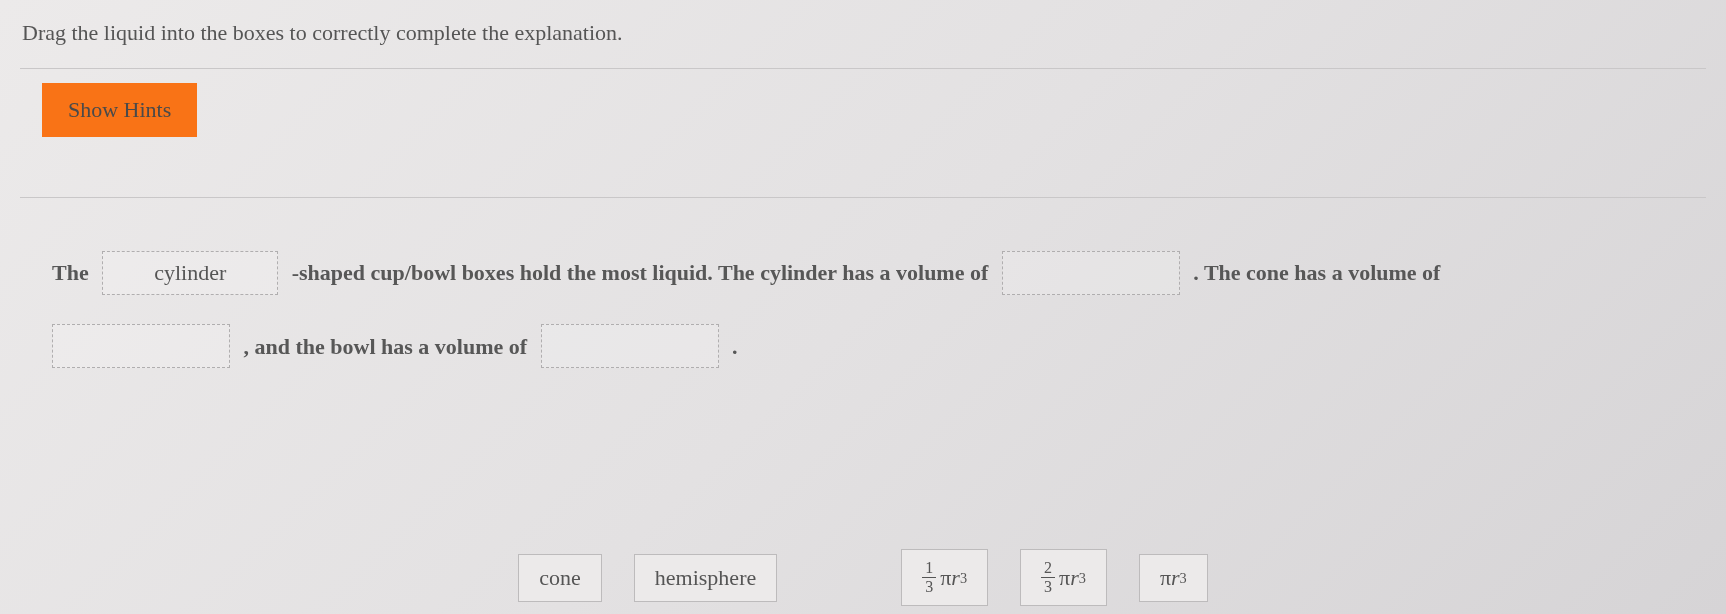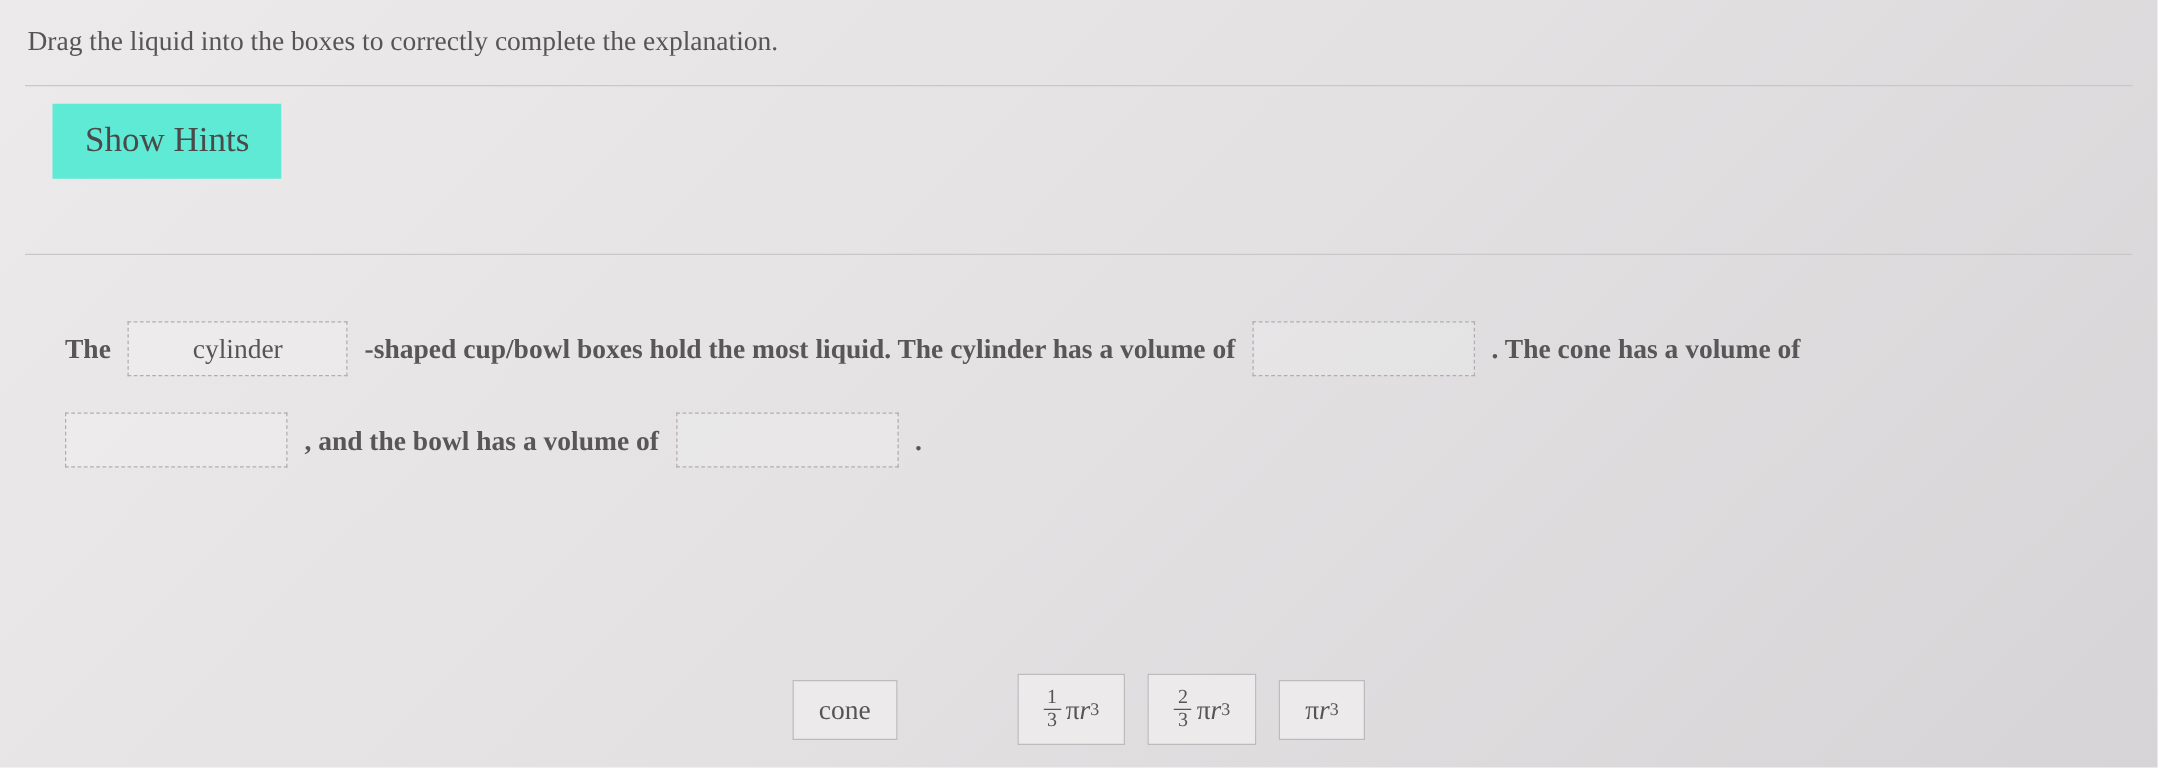--- a/index.html
+++ b/index.html
@@ -19,25 +19,25 @@
   }
   .panel {
     margin: 4px 20px 0 20px;
     border-top:1px solid #c9c7c8;
     padding: 0;
   }
   .hints-wrap {
     padding: 14px 22px 60px 22px;
   }
   .hints-btn {
-    background:#5eead4;
+    background:#f97316;
     border:none;
     padding:14px 26px;
     font-family: inherit;
-    font-size:28px;
+    font-size:22px;
     color:#4a4a4a;
     cursor:pointer;
   }
   .divider {
     border-top:1px solid #c9c7c8;
     margin: 0;
   }
   .sentence-area {
     padding: 38px 28px 40px 28px;
     line-height: 2.8;
@@ -59,25 +59,25 @@
     line-height:42px;
     margin: 0 6px;
     padding: 0 10px;
     color:#555;
   }
   .slot.wide { min-width:176px; }
   .slot.med { min-width:178px; }
   .answer-bank {
     position:absolute;
     left:0; right:0;
-    bottom: 18px;
+    bottom: 8px;
     display:flex;
     align-items:center;
     justify-content:center;
-    gap: 18px;
+    gap: 32px;
     padding: 0 20px;
   }
   .group-gap { width:60px; }
   .tile {
     border:1px solid #bdbbbc;
     background:#eceaea;
     padding: 10px 20px;
     color:#555;
     cursor:grab;
     display:flex;
@@ -119,20 +119,21 @@
     <br>
     <span class="slot med piece"></span>
     <span class="piece txt">, and the bowl has a volume of</span>
     <span class="slot med piece"></span>
     <span class="piece txt">.</span>
   </div>
 </div>
 
 <div class="answer-bank">
   <div class="tile">cone</div>
+  <div class="tile">hemisphere</div>
   <div class="group-gap"></div>
 
   <div class="tile">
     <span class="frac">
       <span class="n">1</span>
       <span class="d">3</span>
     </span>
     <span>π</span>
       <span class="mi">r</span>
       <sup>3</sup>

